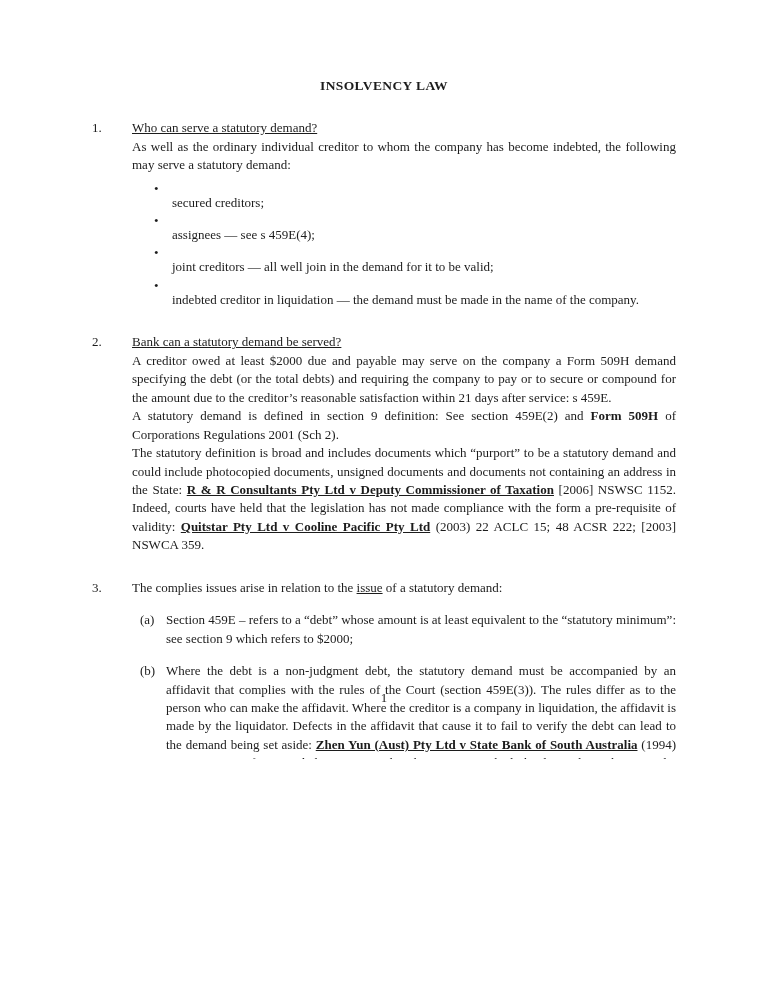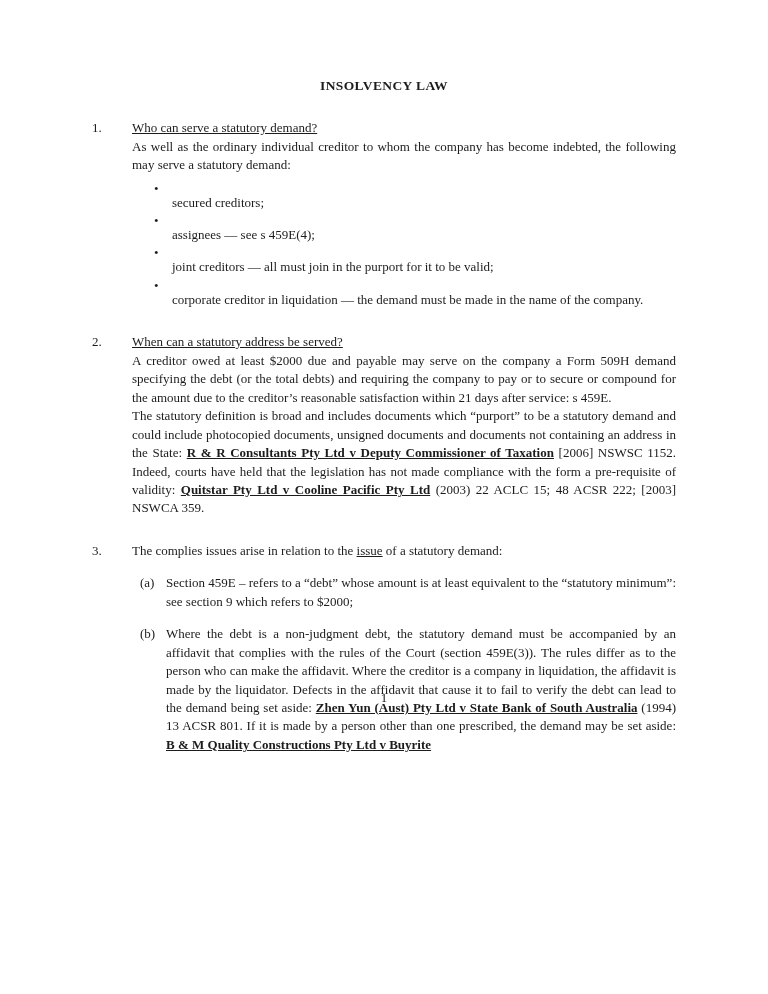--- a/index.html
+++ b/index.html
@@ -66,37 +66,38 @@
         <div class="bullet">
           <span class="dot">•</span>
           <span class="btext">secured creditors;</span>
         </div>
         <div class="bullet">
           <span class="dot">•</span>
           <span class="btext">assignees — see s 459E(4);</span>
         </div>
         <div class="bullet">
           <span class="dot">•</span>
-          <span class="btext">joint creditors — all must join in the purport for it to be valid;</span>
+          <span class="btext">joint creditors — all well join in the demand for it to be valid;</span>
         </div>
         <div class="bullet">
           <span class="dot">•</span>
-          <span class="btext">corporate creditor in liquidation — the demand must be made in the name of the company.</span>
+          <span class="btext">indebted creditor in liquidation — the demand must be made in the name of the company.</span>
         </div>
       </div>
     </div>
   </div>
 
   <div class="item">
     <div class="num">2.</div>
     <div class="content">
-      <div><span class="u">When can a statutory address be served?</span></div>
+      <div><span class="u">Bank can a statutory demand be served?</span></div>
 
       <div class="para">A creditor owed at least $2000 due and payable may serve on the company a Form 509H demand specifying the debt (or the total debts) and requiring the company to pay or to secure or compound for the amount due to the creditor’s reasonable satisfaction within 21 days after service: s 459E.</div>
 
+      <div class="para"><span>A statutory demand is defined in section 9 definition: See section 459E(2) and </span><span class="b">Form 509H</span><span> of Corporations Regulations 2001 (Sch 2).</span></div>
 
       <div class="para"><span>The statutory definition is broad and includes documents which “purport” to be a statutory demand and could include photocopied documents, unsigned documents and documents not containing an address in the State: </span><span class="bu">R &amp; R Consultants Pty Ltd v Deputy Commissioner of Taxation</span><span> [2006] NSWSC 1152. Indeed, courts have held that the legislation has not made compliance with the form a pre-requisite of validity: </span><span class="bu">Quitstar Pty Ltd v Cooline Pacific Pty Ltd</span><span> (2003) 22 ACLC 15; 48 ACSR 222; [2003] NSWCA 359.</span></div>
     </div>
   </div>
 
   <div class="item">
     <div class="num">3.</div>
     <div class="content">
       <div><span>The complies issues arise in relation to the </span><span class="u">issue</span><span> of a statutory demand:</span></div>
 

